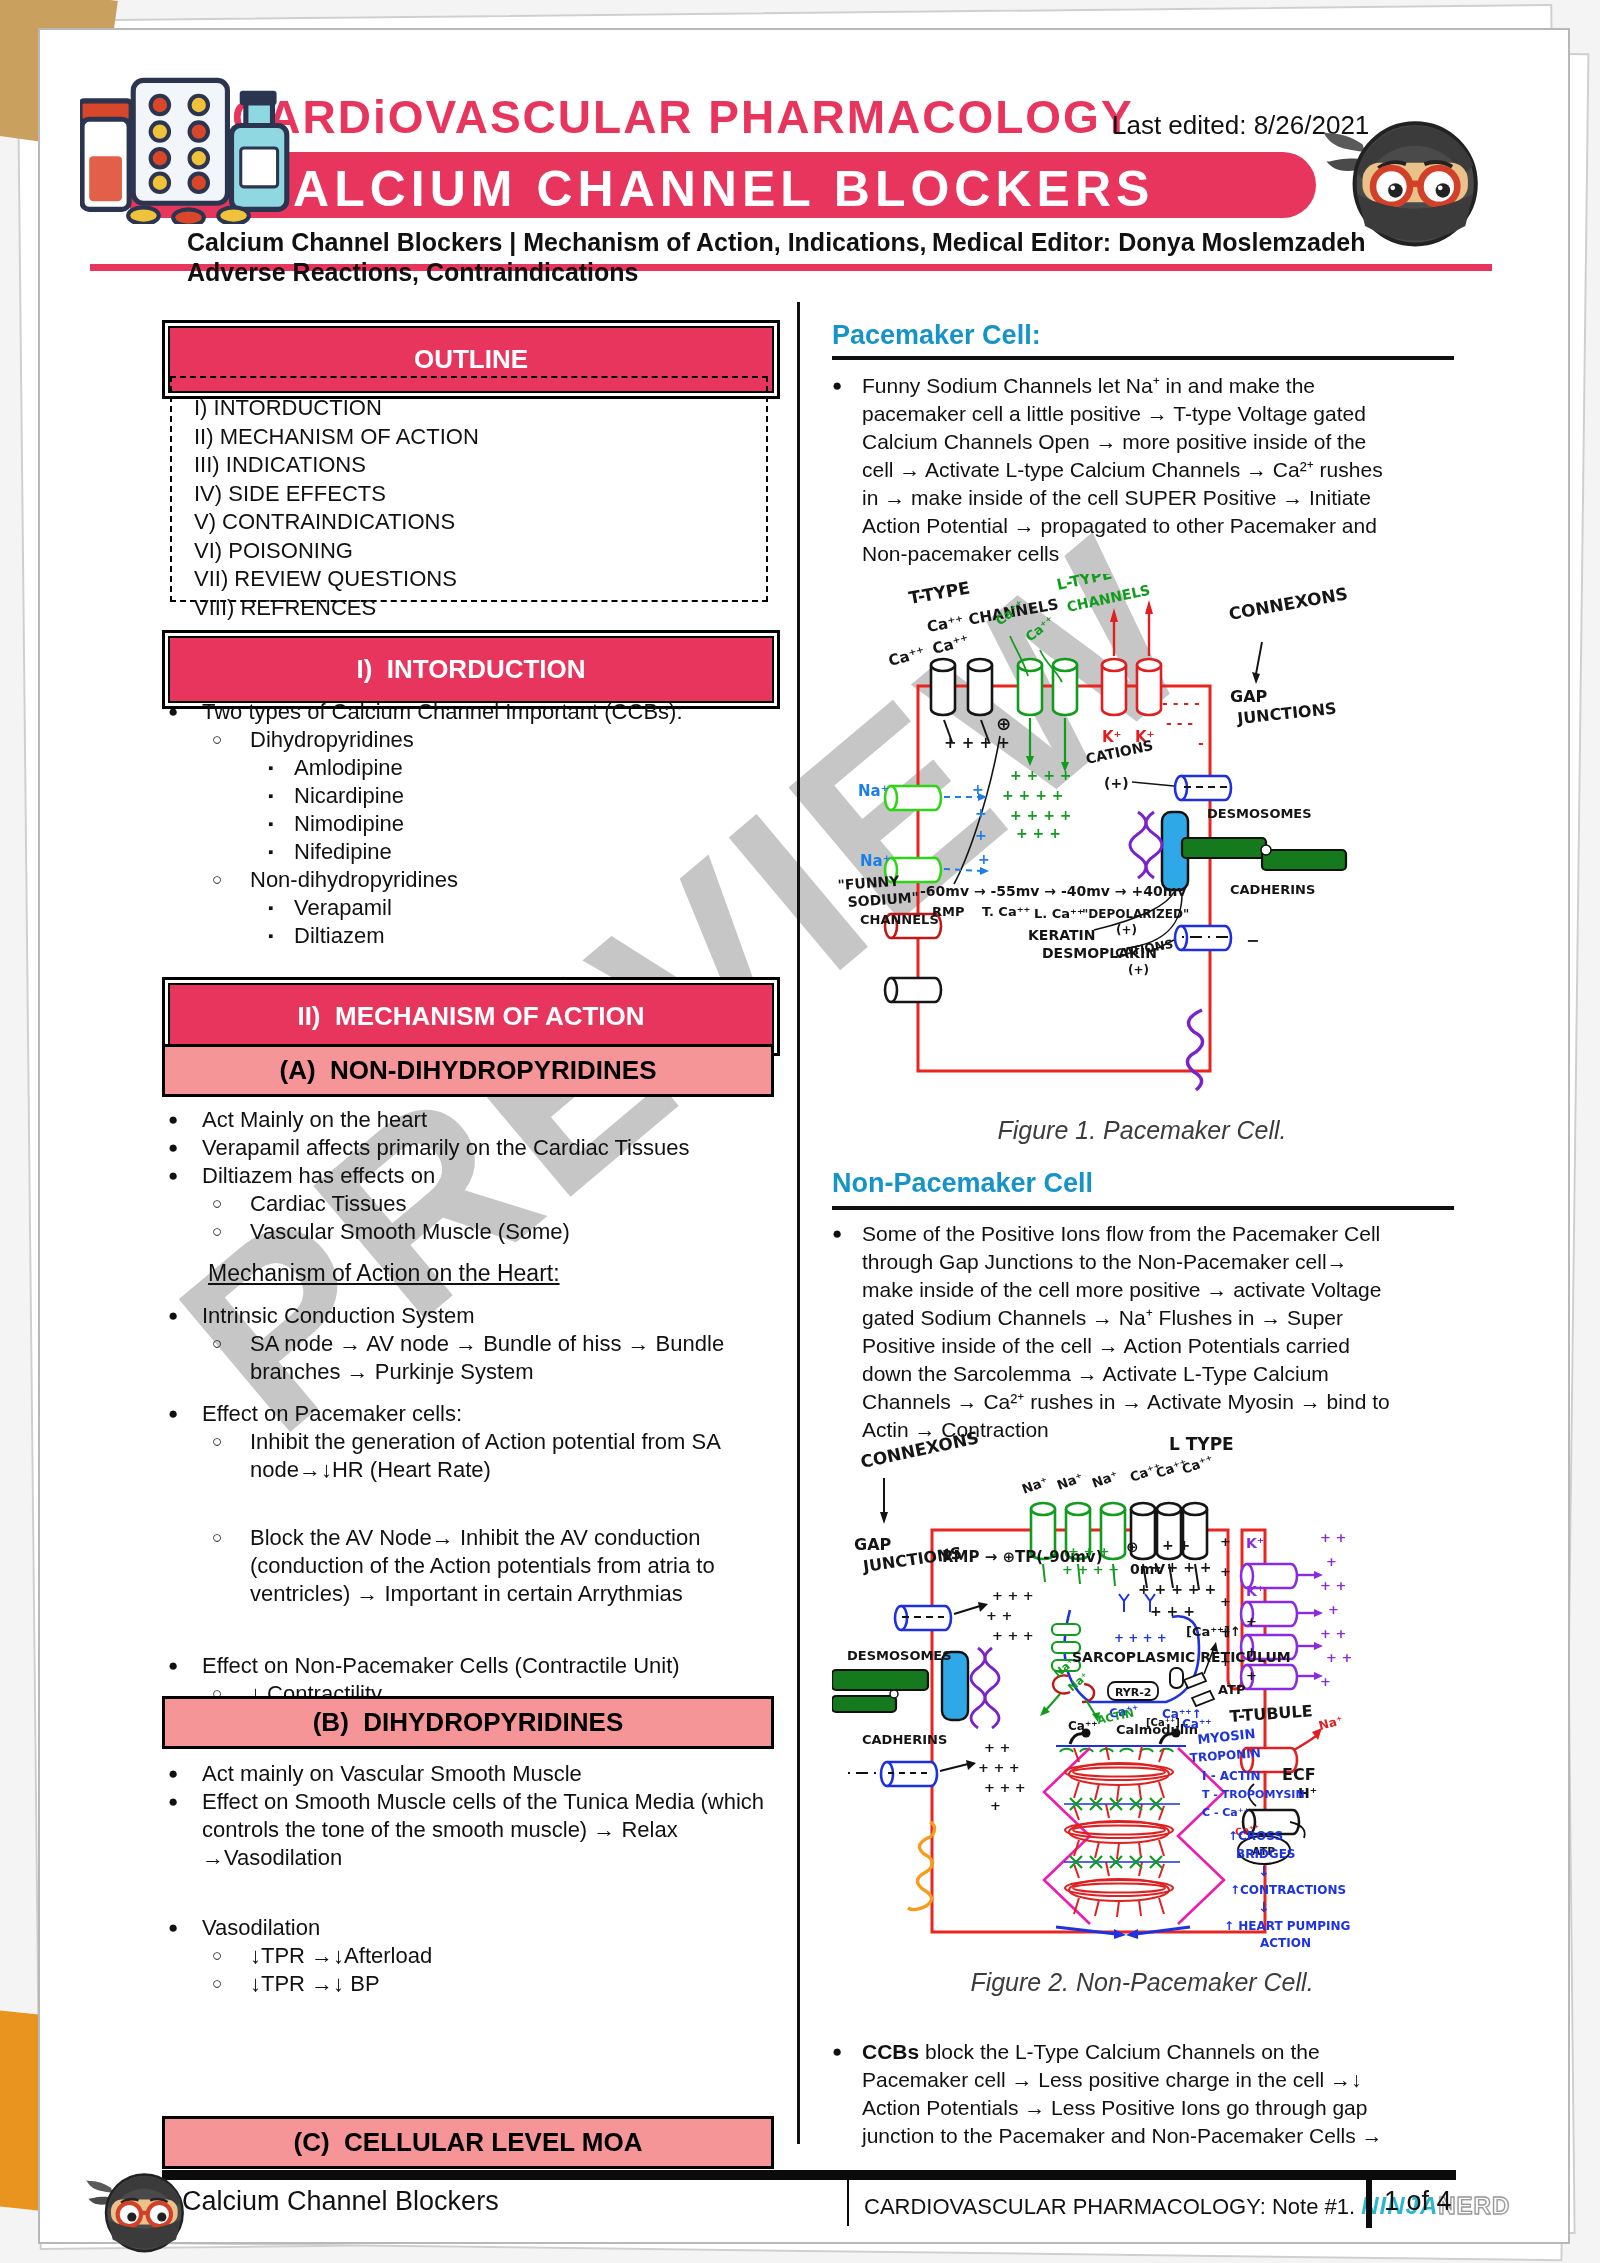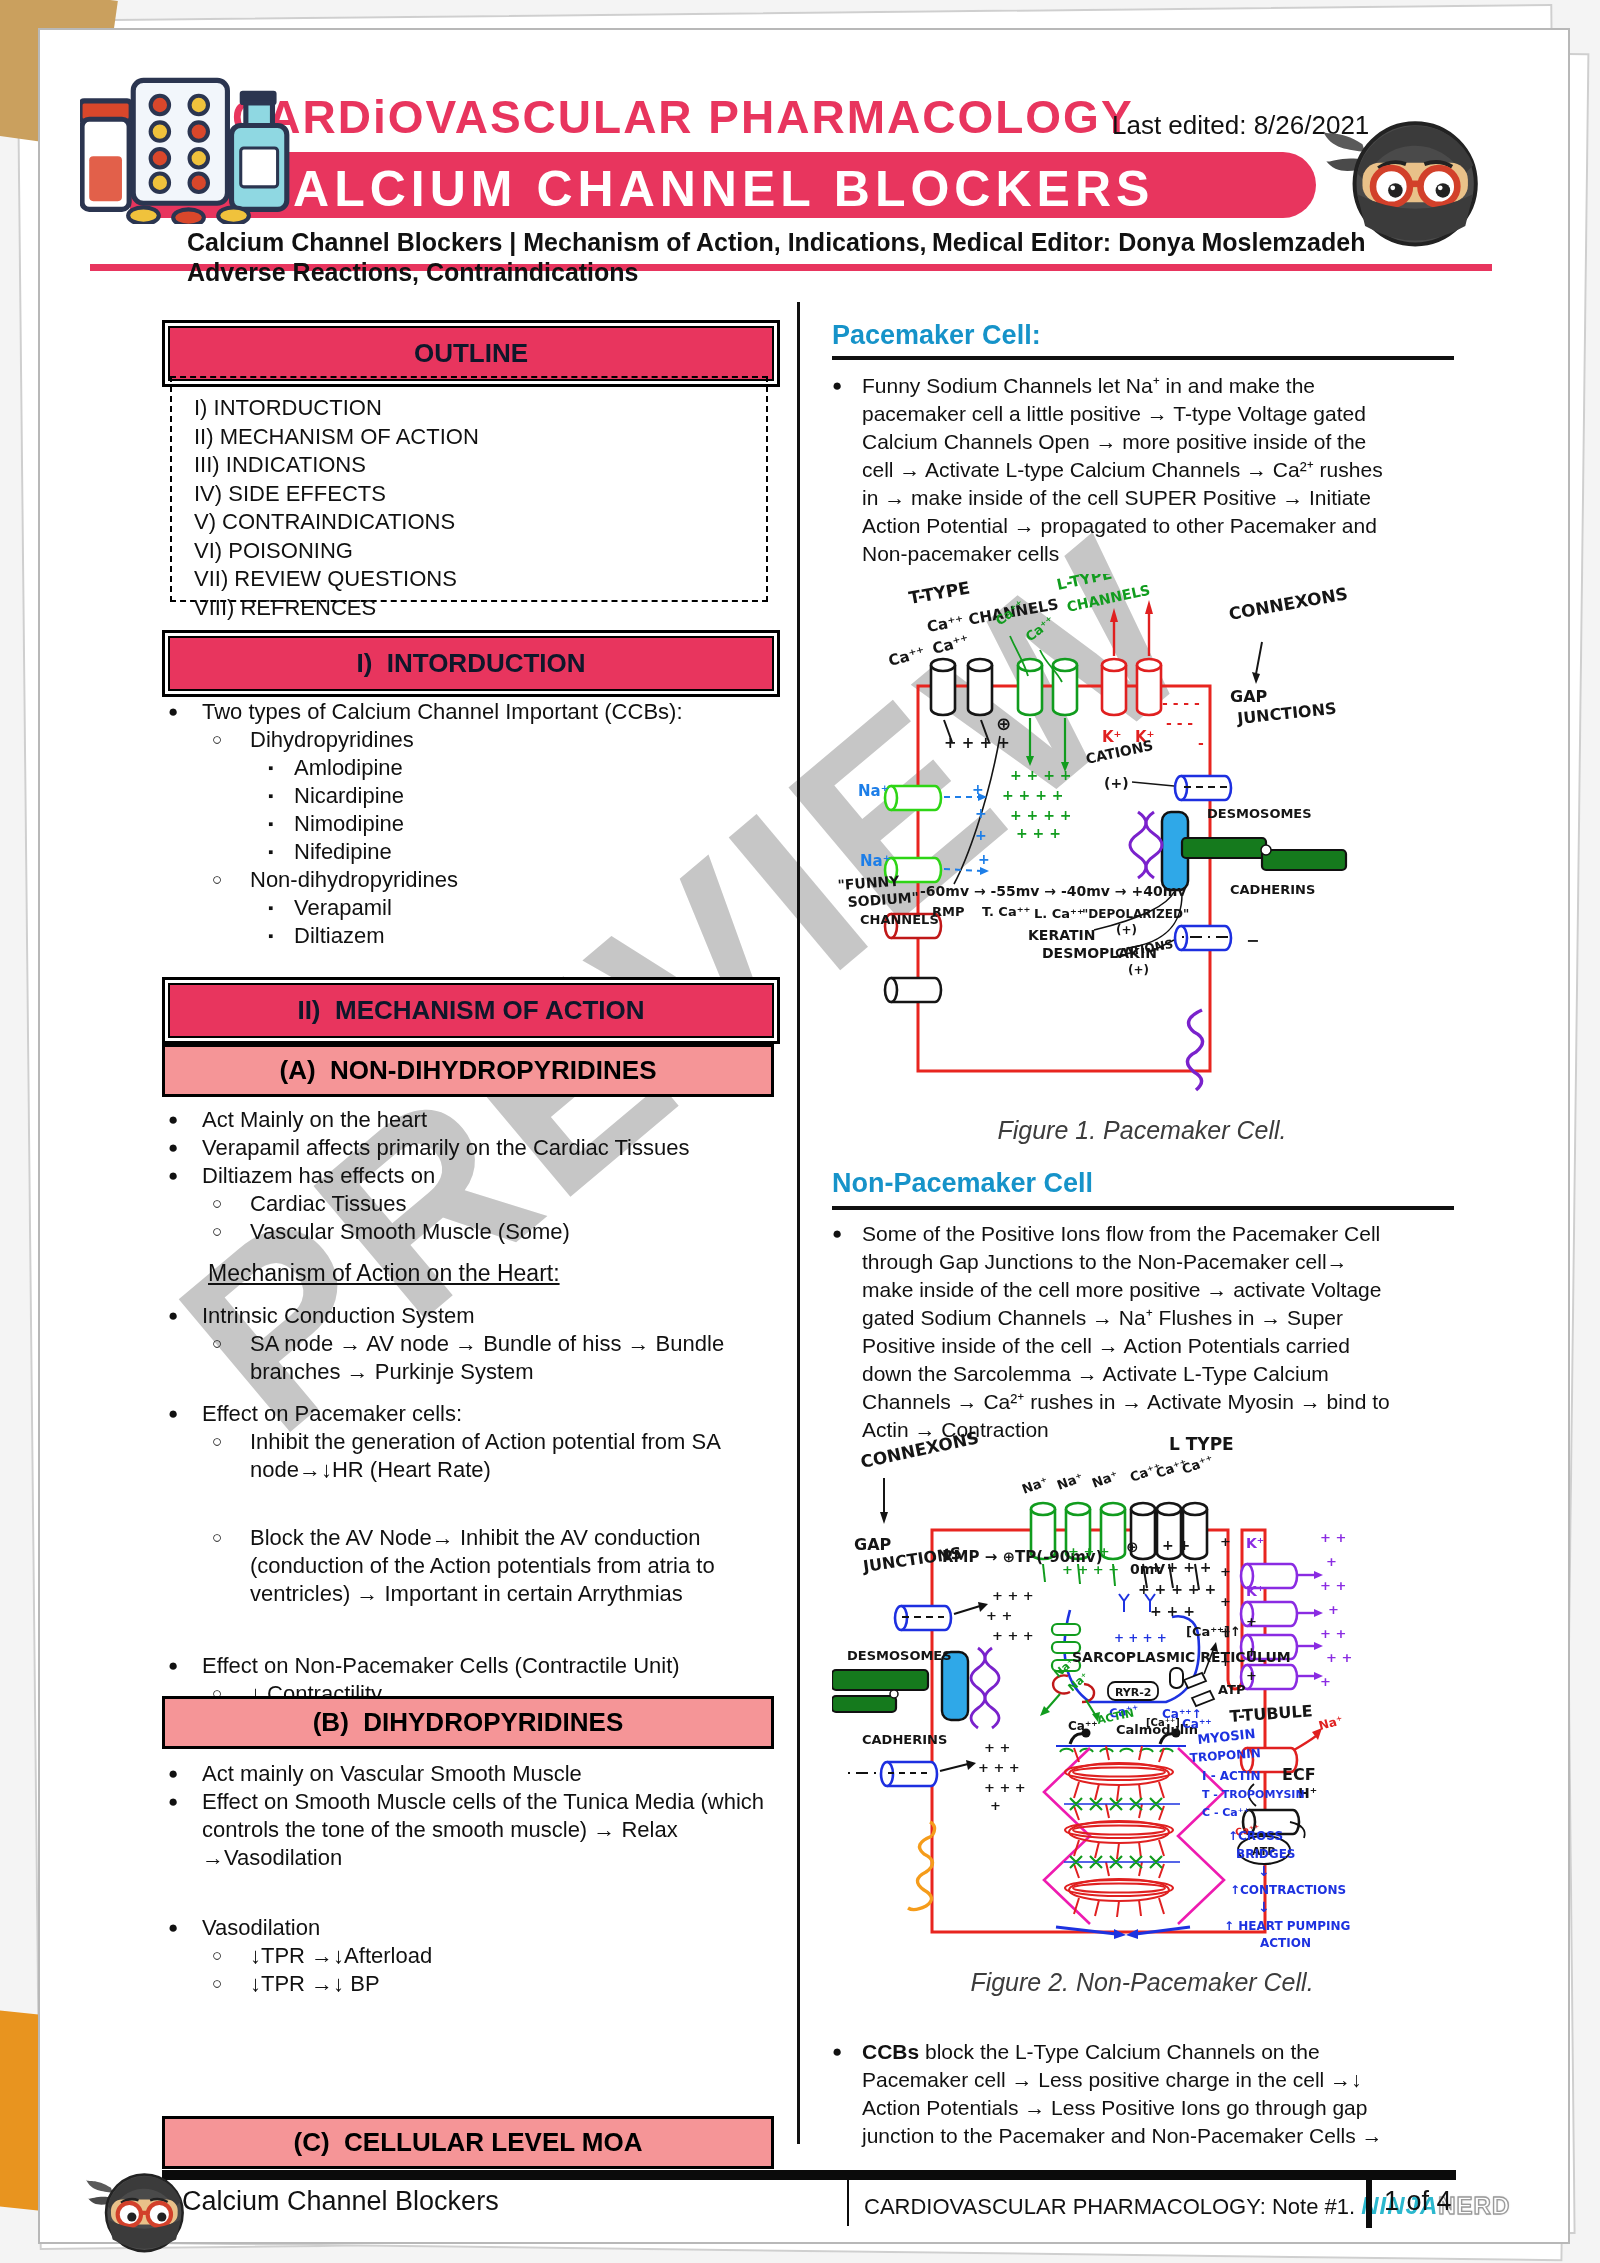--- a/index.html
+++ b/index.html
@@ -10,21 +10,21 @@
   .abs{position:absolute;}
   .watermark{position:absolute;left:88px;top:1235px;font-size:252px;font-weight:800;letter-spacing:8px;color:#c6c6c6;transform:rotate(-40deg);transform-origin:0 0;white-space:nowrap;z-index:0;}
   .brand-title{left:192px;top:60px;font-size:46px;font-weight:900;color:#e8355e;letter-spacing:2px;white-space:nowrap;}
   .last-edited{left:1072px;top:80px;font-size:26px;color:#111;}
   .banner{left:90px;top:122px;width:1186px;height:66px;background:#e8355e;border-radius:0 34px 34px 0;}
   .banner span{display:block;padding:8px 0 0 122px;font-size:50px;font-weight:900;color:#fff;letter-spacing:5px;white-space:nowrap;}
   .subtitle{font-weight:bold;font-size:25px;color:#111;}
   .pinkrule{left:50px;top:234px;width:1402px;height:7px;background:#e8355e;}
   .coldiv{left:757px;top:272px;width:3px;height:1842px;background:#111;}
   .hdr{border:3px solid #000;padding:3px;background:#fff;}
-  .hdr .in{background:#e8355e;border:2px solid #000;color:#0f172a;text-align:center;font-weight:bold;font-size:26px;padding:10px 0;}
+  .hdr .in{background:#e8355e;border:2px solid #000;color:#ffffff;text-align:center;font-weight:bold;font-size:26px;padding:16px 0;}
   .subhdr{border:3px solid #000;background:#f59597;text-align:center;font-weight:bold;font-size:26px;color:#000;padding:8px 0;}
   .outline-body{border:2px dashed #000;padding:16px 10px 10px 22px;font-size:22px;line-height:28.5px;color:#111;}
   .list{font-size:22px;line-height:28px;color:#111;}
   .li{display:flex;}
   .mk{flex:0 0 34px;font-size:17px;}
   .lv1{margin-left:44px;}
   .lv1 .mk{flex-basis:38px;}
   .lv2{margin-left:100px;}
   .lv2 .mk{flex-basis:26px;font-size:15px;}
   .para .li{margin-bottom:0;}

